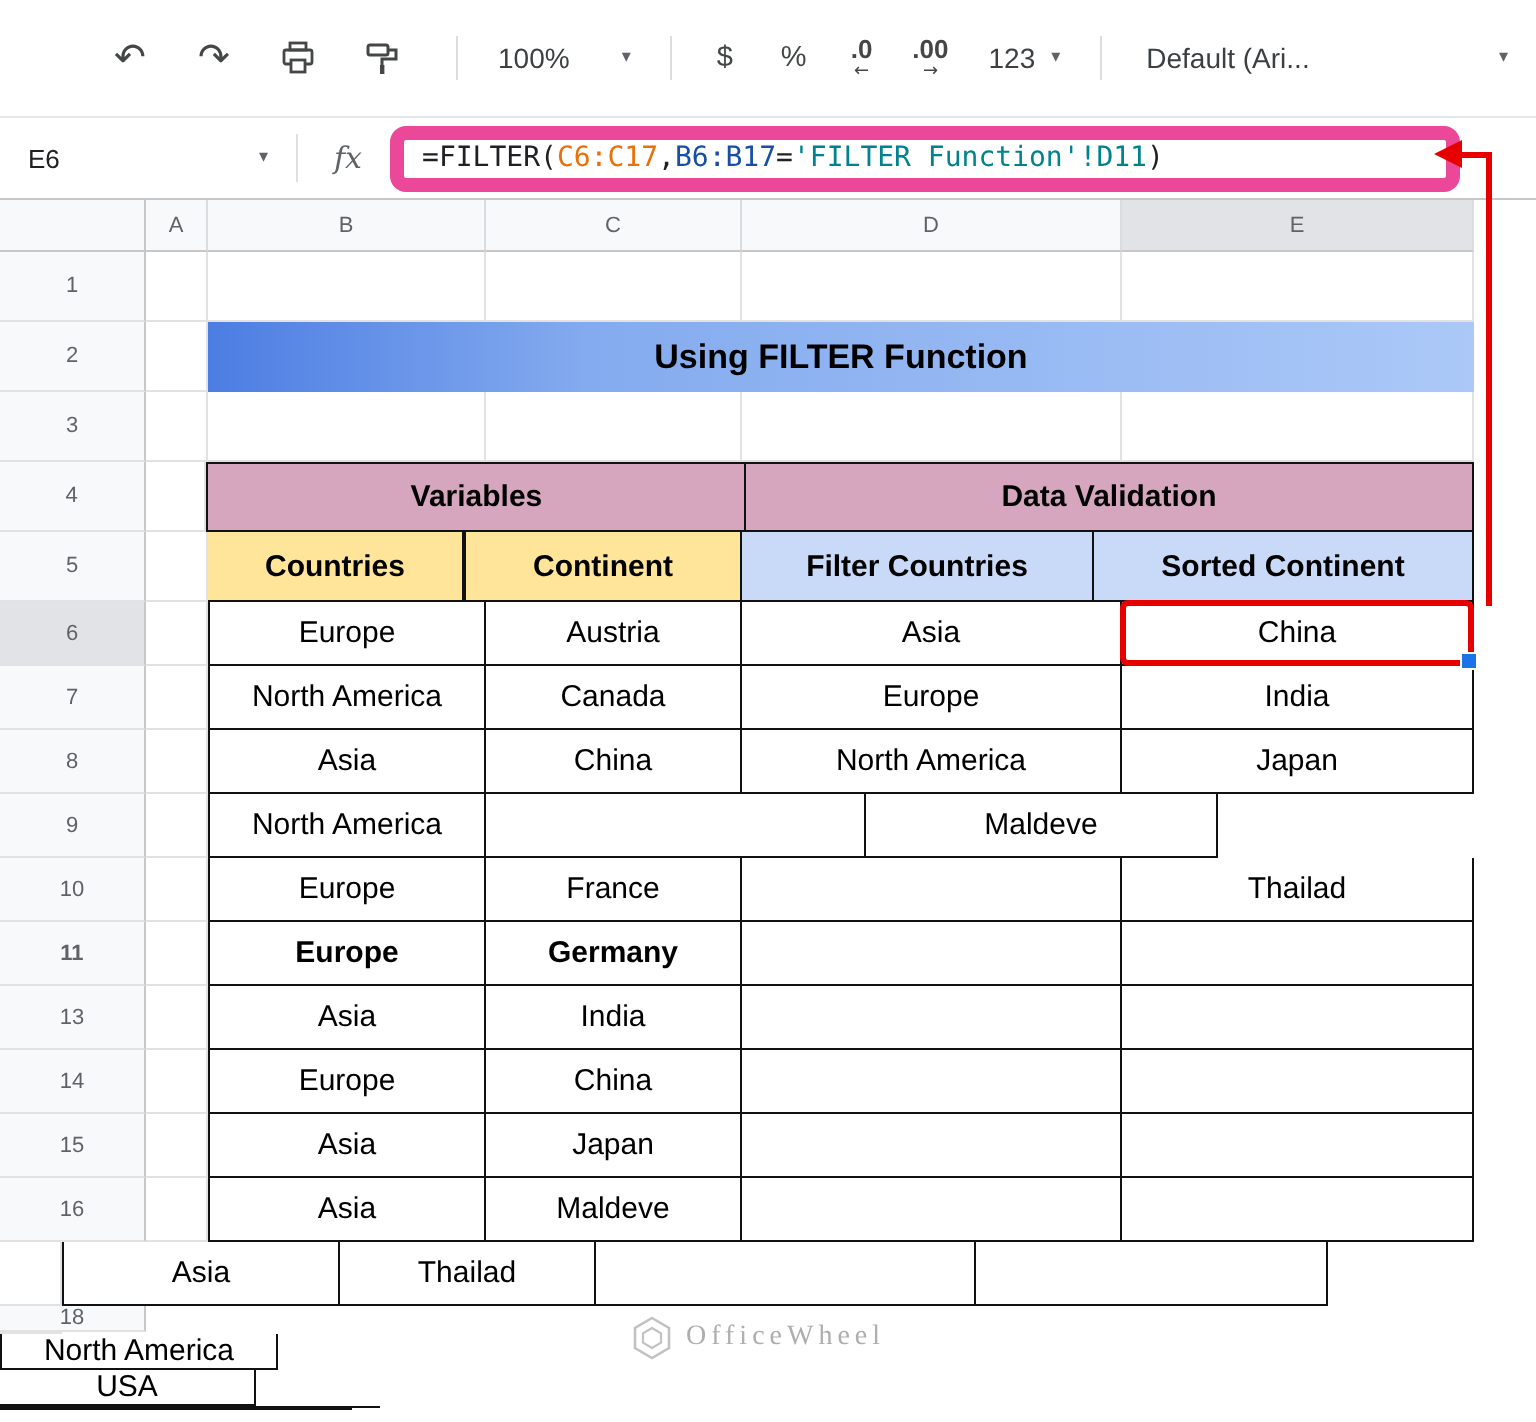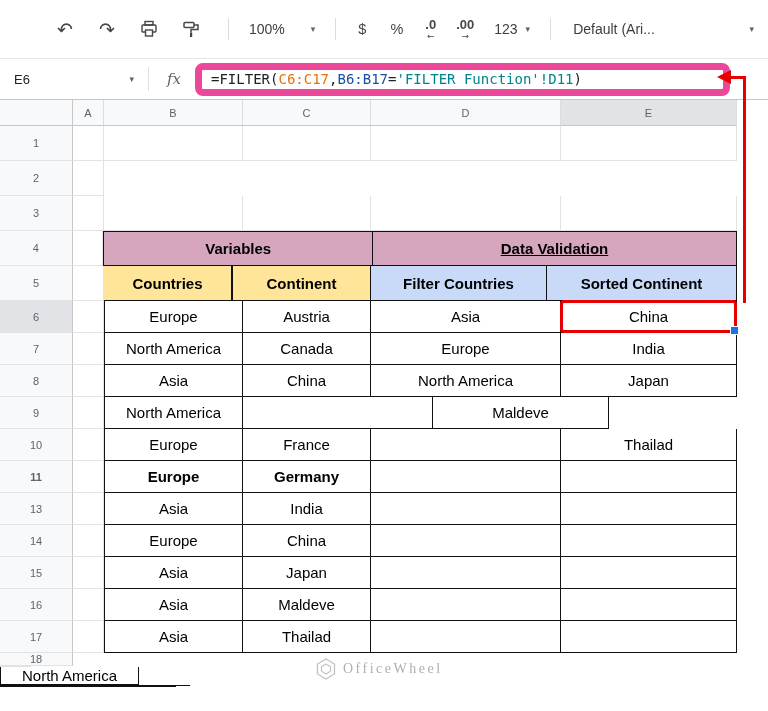--- a/index.html
+++ b/index.html
@@ -181,34 +181,35 @@
           <div class="rh">1</div>
           <div class="cell g" style="width: 31px;"></div>
           <div class="cell g" style="width: 139px;"></div>
           <div class="cell g" style="width: 128px;"></div>
           <div class="cell g" style="width: 190px;"></div>
           <div class="cell g" style="width: 176px;"></div>
         </div>
         <div class="row" style="height: 35px;">
           <div class="rh">2</div>
           <div class="cell g" style="width: 31px;"></div>
+          <div class="cell title" style="width: 633px;">Using FILTER Function</div>
         </div>
         <div class="row" style="height: 35px;">
           <div class="rh">3</div>
           <div class="cell g" style="width: 31px;"></div>
           <div class="cell g" style="width: 139px;"></div>
           <div class="cell g" style="width: 128px;"></div>
           <div class="cell g" style="width: 190px;"></div>
           <div class="cell g" style="width: 176px;"></div>
         </div>
         <div class="row" style="height: 35px;">
           <div class="rh">4</div>
           <div class="cell g" style="width: 31px;"></div>
           <div class="cell ghdr tl tt" style="width: 271px;">Variables</div>
-          <div class="cell ghdr tt" style="width: 366px; text-decoration: underline;">Data Validation</div>
+          <div class="cell ghdr tt" style="width: 366px;">Data Validation</div>
         </div>
         <div class="row" style="height: 35px;">
           <div class="rh">5</div>
           <div class="cell g" style="width: 31px;"></div>
           <div class="cell chdr tan" style="width: 128px;">Countries</div>
           <div class="cell chdr tan tl" style="width: 139px;">Continent</div>
           <div class="cell chdr blu" style="width: 176px;">Filter Countries</div>
           <div class="cell chdr blu" style="width: 190px;">Sorted Continent</div>
         </div>
         <div class="row" style="height: 32px;">
@@ -284,31 +285,31 @@
         </div>
         <div class="row" style="height: 32px;">
           <div class="rh">16</div>
           <div class="cell g" style="width: 31px;"></div>
           <div class="cell d tl" style="width: 139px;">Asia</div>
           <div class="cell d" style="width: 128px;">Maldeve</div>
           <div class="cell d" style="width: 190px;"></div>
           <div class="cell d" style="width: 176px;"></div>
         </div>
         <div class="row" style="height: 32px;">
-          <div class="rh">17</div>
           <div class="cell g" style="width: 31px;"></div>
           <div class="cell d tl" style="width: 139px;">Asia</div>
           <div class="cell d" style="width: 128px;">Thailad</div>
           <div class="cell d" style="width: 190px;"></div>
           <div class="cell d" style="width: 176px;"></div>
         </div>
         <div class="row" style="height: 32px; flex-direction: column;">
           <div class="rh">18</div>
           <div class="cell g" style="width: 31px;"></div>
           <div class="cell d tl" style="width: 139px;">North America</div>
+          <div class="cell d" style="width: 128px;">USA</div>
           <div class="cell d" style="width: 190px;"></div>
           <div class="cell d" style="width: 176px;"></div>
         </div>
       </div>
   </div>
 
   <div class="arrow-head"></div>
   <div class="arrow-h"></div>
   <div class="arrow-v"></div>
 

